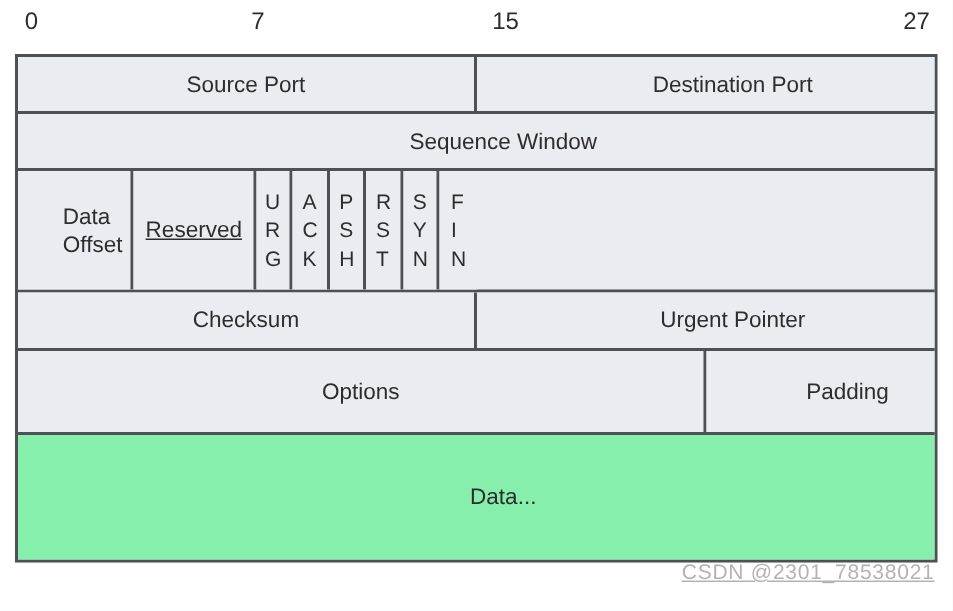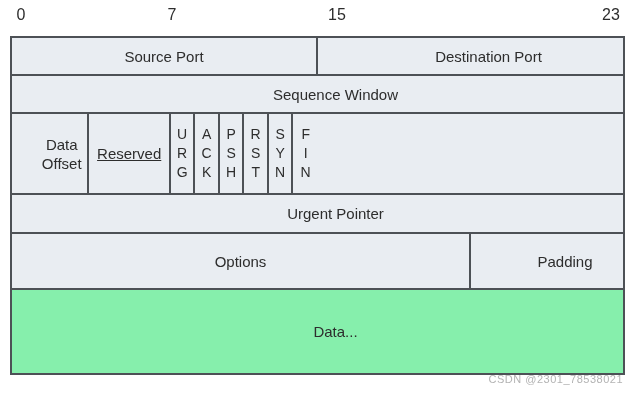--- a/index.html
+++ b/index.html
@@ -44,21 +44,20 @@
   .row {
     display: flex;
     width: 100%;
     border-bottom: 2px solid var(--border);
   }
   .row:last-child { border-bottom: none; }
   .cell {
     display: flex;
     align-items: center;
     justify-content: center;
-    text-align: center;
     font-size: 15px;
     line-height: 19px;
     background: var(--cell-fill);
     border-right: 2px solid var(--border);
     overflow: hidden;
   }
   .cell:last-child { border-right: none; }
   .multiline { white-space: pre-line; }
   .w50        { width: 50.08%; }
   .w-dataoff  { width: 12.68%; padding-left: 24px; }
@@ -71,35 +70,36 @@
   .h-ack    { height: 39px; }
   .h-flags  { height: 81px; }
   .h-chk    { height: 39px; }
   .h-opt    { height: 56px; }
   .h-data   { height: 83px; }
   .row-data .cell { background: #86efac; }
   .watermark {
     position: absolute;
     right: 12px;
     top: 373px;
-    font-size: 11px;
+    font-size: 14px;
     color: var(--watermark);
     letter-spacing: 0.5px;
+    text-decoration: underline;
   }
 </style>
 </head>
 <body>
 
 <div class="page">
 
   <div class="bit-scale">
     <span class="bit-label" style="left:21px">0</span>
     <span class="bit-label" style="left:172px">7</span>
     <span class="bit-label" style="left:337px">15</span>
-    <span class="bit-label" style="left:611px">23</span>
+    <span class="bit-label" style="left:611px">27</span>
   </div>
 
   <div class="tbl">
 
     <div class="row h-ports">
       <div class="cell w50">Source Port</div>
       <div class="cell grow">Destination Port</div>
     </div>
 
     <div class="row h-seq">
@@ -125,20 +125,21 @@
 T</div>
       <div class="cell w-flag multiline">S
 Y
 N</div>
       <div class="cell w-flag multiline">F
 I
 N</div>
     </div>
 
     <div class="row h-chk">
+      <div class="cell w50">Checksum</div>
       <div class="cell grow">Urgent Pointer</div>
     </div>
 
     <div class="row h-opt">
       <div class="cell w-options">Options</div>
       <div class="cell grow">Padding</div>
     </div>
 
     <div class="row h-data row-data">
       <div class="cell grow">Data...</div>

